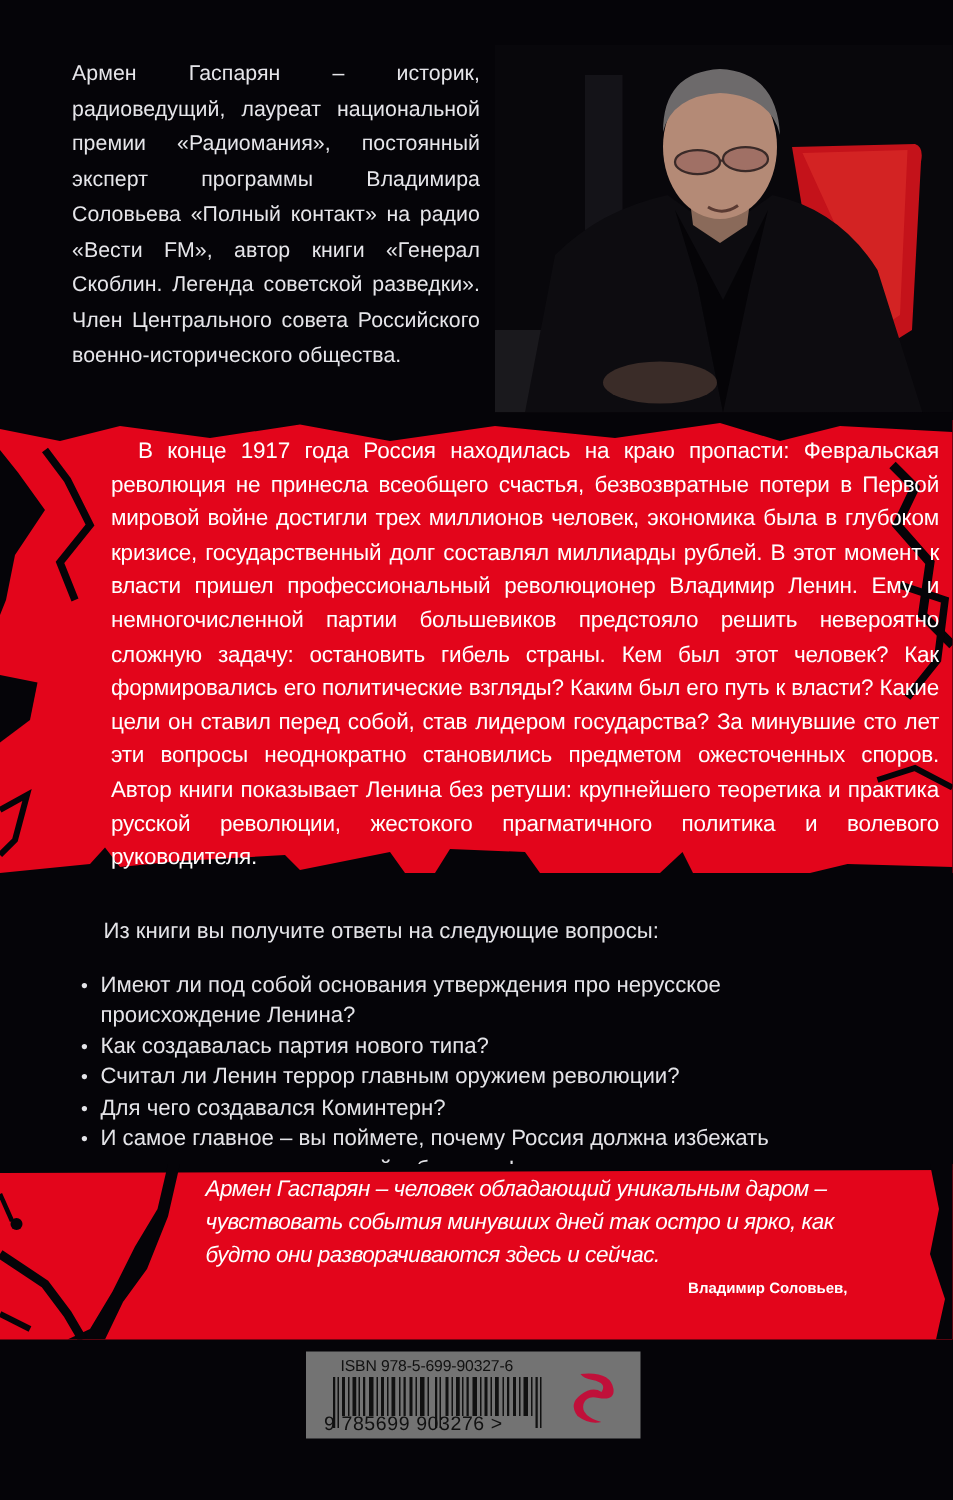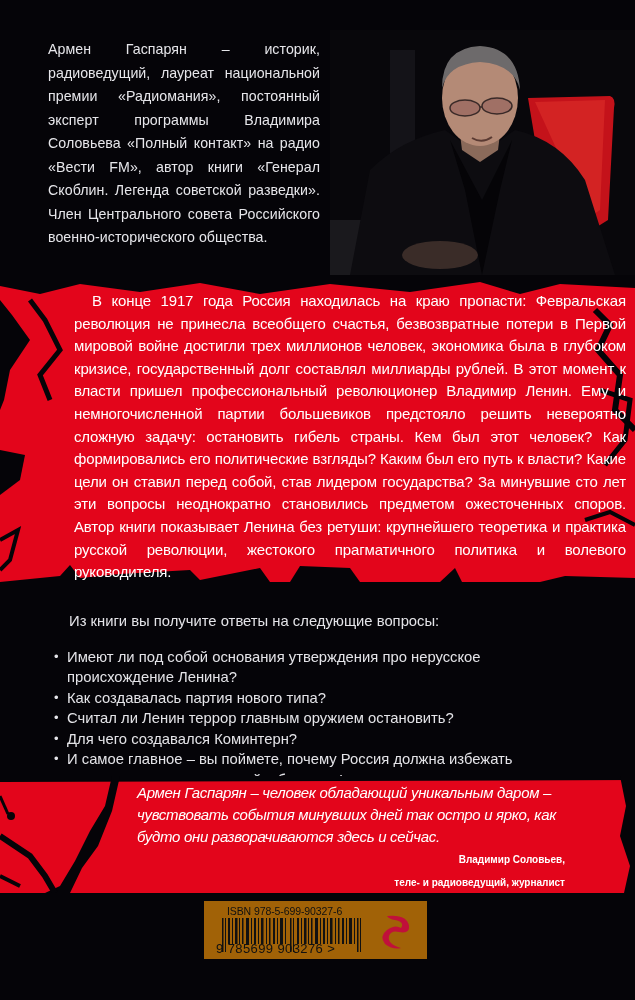--- a/index.html
+++ b/index.html
@@ -61,21 +61,21 @@
     font-style: italic; letter-spacing: -0.3px;
   }
   .quote-attribution {
     position: absolute; right: 70px; top: 849px; text-align: right;
     color: #ffffff; font-size: 10px; line-height: 22.6px; font-weight: bold;
   }
 
   
   .isbn-label {
     position: absolute; left: 204px; top: 901px; width: 223px; height: 58px;
-    background: #a16207;
+    background: #737373;
   }
   .isbn-text {
     position: absolute; left: 23px; top: 4px; font-size: 10.5px; color: #111; letter-spacing: -0.1px;
   }
   .barcode { position: absolute; left: 16px; top: 17px; width: 150px; height: 34px; }
   .barcode-digits {
     position: absolute; left: 12px; top: 40px; font-size: 13px; color: #111;
     background: transparent; letter-spacing: 0.4px; font-family: "Liberation Sans", sans-serif;
   }
   .publisher-logo { position: absolute; left: 169px; top: 7px; width: 46px; height: 46px; }
@@ -129,41 +129,40 @@
       <path d="M540 302 L565 296 L635 298 L635 302 Z" fill="#050408"></path>
     </svg>
   </div>
   <div class="description">В конце 1917 года Россия находилась на краю пропасти: Февральская революция не принесла всеобщего счастья, безвозвратные потери в Первой мировой войне достигли трех миллионов человек, экономика была в глубоком кризисе, государственный долг составлял миллиарды рублей. В этот момент к власти пришел профессиональный революционер Владимир Ленин. Ему и немногочисленной партии большевиков предстояло решить невероятно сложную задачу: остановить гибель страны.  Кем был этот человек? Как формировались его политические взгляды? Каким был его путь к власти? Какие цели он ставил перед собой, став лидером государства? За минувшие сто лет эти вопросы неоднократно становились предметом ожесточенных споров. Автор книги показывает Ленина без ретуши: крупнейшего теоретика и практика русской революции, жестокого прагматичного политика и волевого руководителя.</div>
 
   <div class="questions">
     <p class="intro">Из книги вы получите ответы на следующие вопросы:</p>
     <ul>
       <li>Имеют ли под собой основания утверждения про нерусское происхождение Ленина?</li>
       <li>Как создавалась партия нового типа?</li>
-      <li>Считал ли Ленин террор главным оружием остановить?</li>
+      <li>Считал ли Ленин террор главным оружием революции?</li>
       <li>Для чего создавался Коминтерн?</li>
       <li>И самое главное – вы поймете, почему Россия должна избежать революционных потрясений в будущем!</li>
     </ul>
   </div>
 
   <div class="quote-band">
     <svg class="texture" viewBox="0 0 635 117" preserveAspectRatio="none">
       <path d="M0 0 L635 0 L635 4 L0 6 Z" fill="#050408"></path>
       <path d="M112 0 L105 30 L90 55 L75 85 L60 110 L45 117 L70 117 L82 92 L98 70 L112 35 L120 0 Z" fill="#050408"></path>
       <path d="M0 60 L30 80 L45 100 L55 117" stroke="#050408" stroke-width="6" fill="none"></path>
       <path d="M0 100 L20 110" stroke="#050408" stroke-width="4" fill="none"></path>
       <circle cx="11" cy="40" r="4" fill="#050408"></circle>
       <path d="M0 20 L8 38" stroke="#050408" stroke-width="3" fill="none"></path>
       <path d="M620 0 L626 30 L620 60 L630 90 L624 117 L635 117 L635 0 Z" fill="#050408"></path>
     </svg>
   </div>
   <div class="quote">Армен Гаспарян – человек обладающий уникальным даром – чувствовать события минувших дней так остро и ярко, как будто они разворачиваются здесь и сейчас.</div>
   <div class="quote-attribution">
     <div>Владимир Соловьев,</div>
-    <div>теле- и радиоведущий, журналист</div>
   </div>
 
   <div class="isbn-label">
     <span class="isbn-text">ISBN 978-5-699-90327-6</span>
     <svg class="barcode" viewBox="0 0 150 34">
       <g fill="#111">
         <rect x="2" y="0" width="1.5" height="34"></rect>
           <rect x="5" y="0" width="1" height="34"></rect>
         <rect x="8" y="0" width="2" height="26"></rect>
           <rect x="12" y="0" width="1" height="26"></rect>

